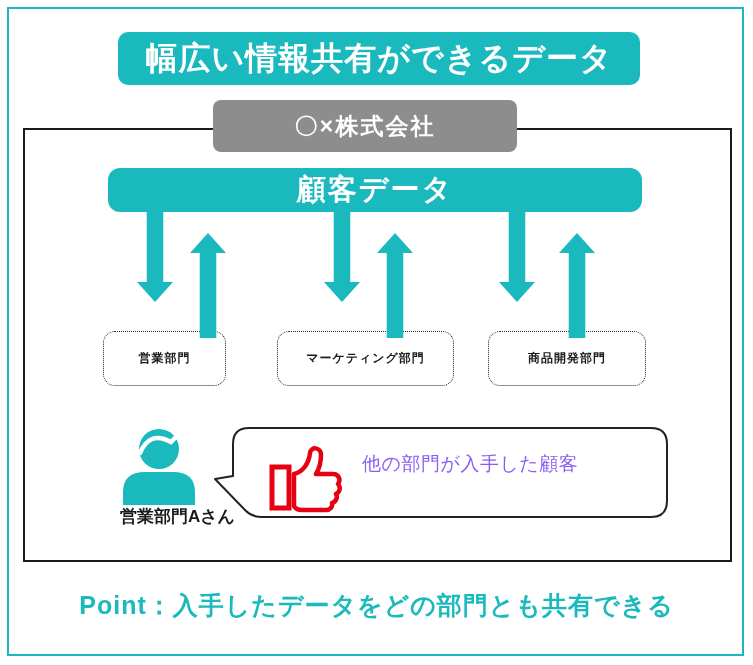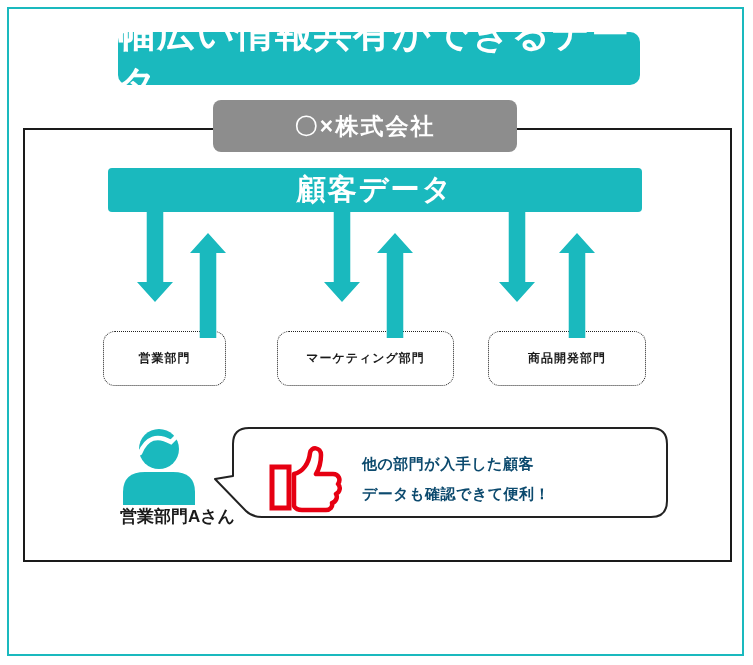--- a/index.html
+++ b/index.html
@@ -8,38 +8,38 @@
     position:relative; width:753px; height:665px; background:#fff; overflow:hidden;
   }
   .outer-frame {
     position:absolute; left:7px; top:7px; width:733px; height:645px;
     border:2px solid #1ab9be; background:#fff;
   }
   .header-banner {
     position:absolute; left:118px; top:32px; width:522px; height:53px;
     background:#1ab9be; border-radius:10px;
     display:flex; align-items:center; justify-content:center;
-    color:#fff; font-size:38px; font-weight:bold; letter-spacing:1px;
+    color:#fff; font-size:32px; font-weight:bold; letter-spacing:1px;
     z-index:5;
   }
   .inner-box {
     position:absolute; left:23px; top:128px; width:705px; height:430px;
     border:2px solid #1a1a1a; background:#fff; z-index:1;
   }
   .company-box {
     position:absolute; left:213px; top:100px; width:304px; height:52px;
     background:#8d8d8d; border-radius:8px;
     display:flex; align-items:center; justify-content:center;
     color:#fff; font-size:23px; font-weight:bold; letter-spacing:2px;
     z-index:6;
     font-family:Liberation Mono, monospace;
   }
   .data-banner {
     position:absolute; left:108px; top:168px; width:534px; height:44px;
-    background:#1ab9be; border-radius:4px;
+    background:#1ab9be; border-radius:12px;
     display:flex; align-items:center; justify-content:center;
     color:#fff; font-size:29px; font-weight:bold; letter-spacing:2px;
     z-index:4;
   }
   .arrow { position:absolute; background:#1ab9be; z-index:3; }
   .arrow.down {
     width:36px; height:91px; top:211px;
     clip-path: polygon(27% 0%, 73% 0%, 73% 78%, 100% 78%, 50% 100%, 0% 78%, 27% 78%);
   }
   .arrow.up {
@@ -56,21 +56,21 @@
   .person-svg { position:absolute; left:120px; top:426px; z-index:2; }
   .person-label {
     position:absolute; left:93px; top:505px; width:142px;
     text-align:right; color:#1a1a1a; font-size:17px; font-weight:bold;
     z-index:2;
   }
   .bubble-svg { position:absolute; left:210px; top:426px; z-index:2; }
   .thumbs-svg { position:absolute; left:268px; top:444px; z-index:3; }
   .bubble-text {
     position:absolute; left:362px; top:449px; width:300px;
-    color:#0c4a6e; font-size:15px; font-weight:bold; line-height:30px;
+    color:#8b5cf6; font-size:19px; font-weight:normal; line-height:30px;
     z-index:3; letter-spacing:0.5px;
   }
   .point-text {
     position:absolute; left:0; top:589px; width:753px;
     text-align:center; color:#1ab9be; font-size:25px; font-weight:bold;
     letter-spacing:1px;
   }
 </style>
 </head>
 <body>
@@ -121,17 +121,17 @@
     <path d="M39,2 H441 Q457,2 457,18 V75 Q457,91 441,91 H52 C44,91 39,88 36,85 L5,53 L23,50 V18 Q23,2 39,2 Z" fill="#fff" stroke="#222" stroke-width="2" stroke-linejoin="round"></path>
   </svg>
 
   <svg class="thumbs-svg" width="82" height="70" viewBox="0 0 82 70">
     <rect x="4" y="23" width="17" height="41" fill="none" stroke="#e60012" stroke-width="5"></rect>
     <path d="M26,30 C35,28 41,19 42,9 C43,2 53,3 53,11 C53,18 51,25 48,30 L65,30 C71,30 73,36 70,40 C73,43 72,48 68,50 C70,53 68,58 64,59 C65,63 62,66 58,66 L34,66 C30,66 27,64 26,62 Z" fill="none" stroke="#e60012" stroke-width="4.5" stroke-linejoin="round" stroke-linecap="round"></path>
   </svg>
 
   <div class="bubble-text">
     <div>他の部門が入手した顧客</div>
-    <div>データも確認できて便利！</div>
   </div>
 
+  <div class="point-text">Point：入手したデータをどの部門とも共有できる</div>
 
 </div>
 
 </body></html>

